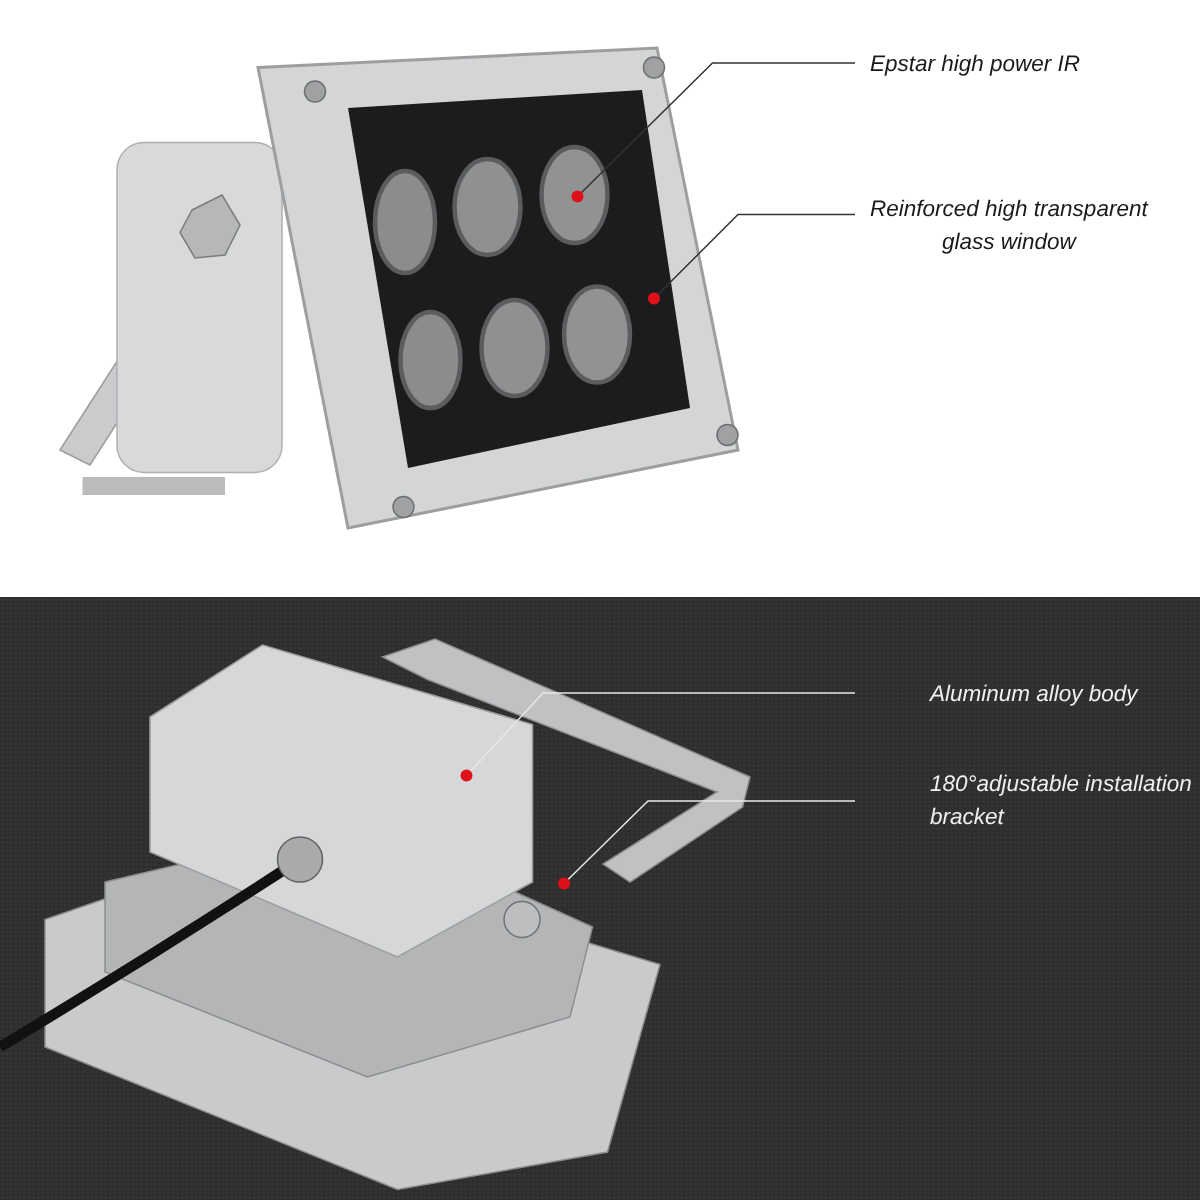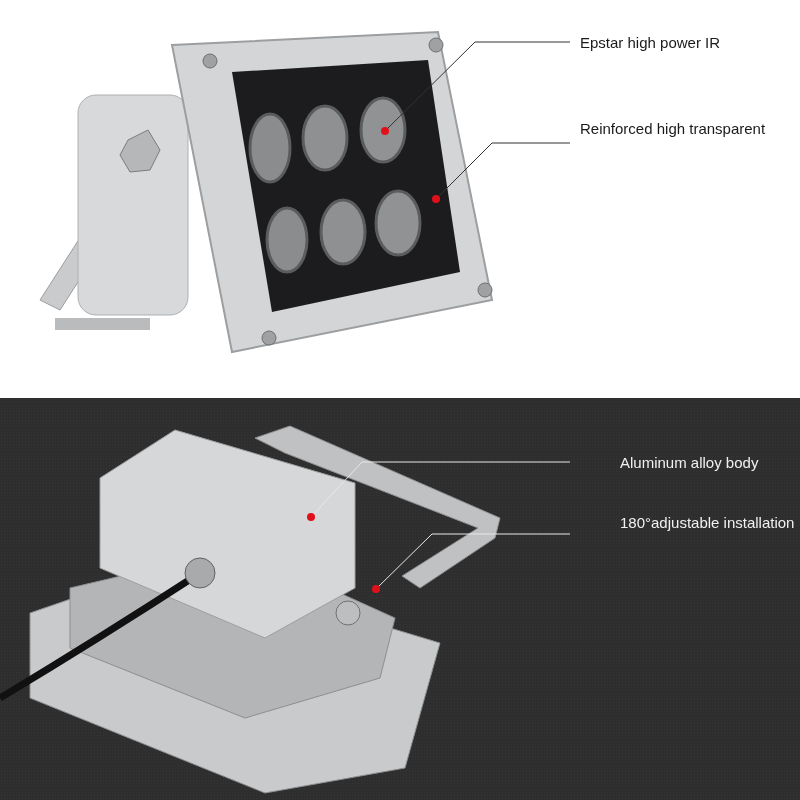--- a/index.html
+++ b/index.html
@@ -1,17 +1,17 @@
 <!DOCTYPE html>
 <html><head>
 <meta charset="utf-8">
 <style>
   html,body{margin:0;padding:0;}
   body{width:800px;height:800px;overflow:hidden;font-family:"Liberation Sans",sans-serif;background:#fff;position:relative;}
-  .panel{position:absolute;left:0;width:800px;}
+  .panel{position:absolute;left:0;width:800px;font-style:italic;}
   .top{top:0;height:398px;background:#ffffff;}
   .bottom{top:398px;height:402px;background:#2e2e2e;
     background-image:radial-gradient(rgba(255,255,255,0.03) 1px,transparent 1px);background-size:3px 3px;}
   .label{position:absolute;font-size:15px;line-height:22px;}
   .top .label{color:#1a1a1a;}
   .bottom .label{color:#f0f0f0;margin-left:40px;}
   svg{position:absolute;left:0;top:0;}
 </style>
 </head>
 <body>
@@ -47,22 +47,23 @@
     </g>
 
     <polyline points="385,131 475,42 570,42" fill="none" stroke="#333" stroke-width="1"></polyline>
     <polyline points="436,199 492,143 570,143" fill="none" stroke="#333" stroke-width="1"></polyline>
     <circle cx="385" cy="131" r="4" fill="#e0101a"></circle>
     <circle cx="436" cy="199" r="4" fill="#e0101a"></circle>
   </svg>
   <div class="label" style="left:580px;top:32px;">
     <div>Epstar high power IR</div>
   </div>
-  <div class="label" style="left:580px;top:118px;text-align:center;">
+  <div class="label" style="left:580px;top:129px;text-align:center;">
     <div>Reinforced high transparent</div>
+    <div>glass window</div>
   </div>
 </div>
 
 <div class="panel bottom">
   <svg width="800" height="402">
 
     <path d="M255,40 L290,28 L500,120 L495,140 L420,190 L402,178 L478,130 L285,55 Z" fill="#bfc1c3" stroke="#8e9092"></path>
 
     <polygon points="30,215 175,165 440,245 405,370 265,395 30,300" fill="#c8cacb" stroke="#8c8e90"></polygon>
 
@@ -78,14 +79,15 @@
     <polyline points="311,119 362,64 570,64" fill="none" stroke="#e8e8e8" stroke-width="1"></polyline>
     <polyline points="376,191 432,136 570,136" fill="none" stroke="#e8e8e8" stroke-width="1"></polyline>
     <circle cx="311" cy="119" r="4" fill="#e0101a"></circle>
     <circle cx="376" cy="191" r="4" fill="#e0101a"></circle>
   </svg>
   <div class="label" style="left:580px;top:54px;">
     <div>Aluminum alloy body</div>
   </div>
   <div class="label" style="left:580px;top:114px;">
     <div>180°adjustable installation</div>
+    <div>bracket</div>
   </div>
 </div>
 
 </body></html>

